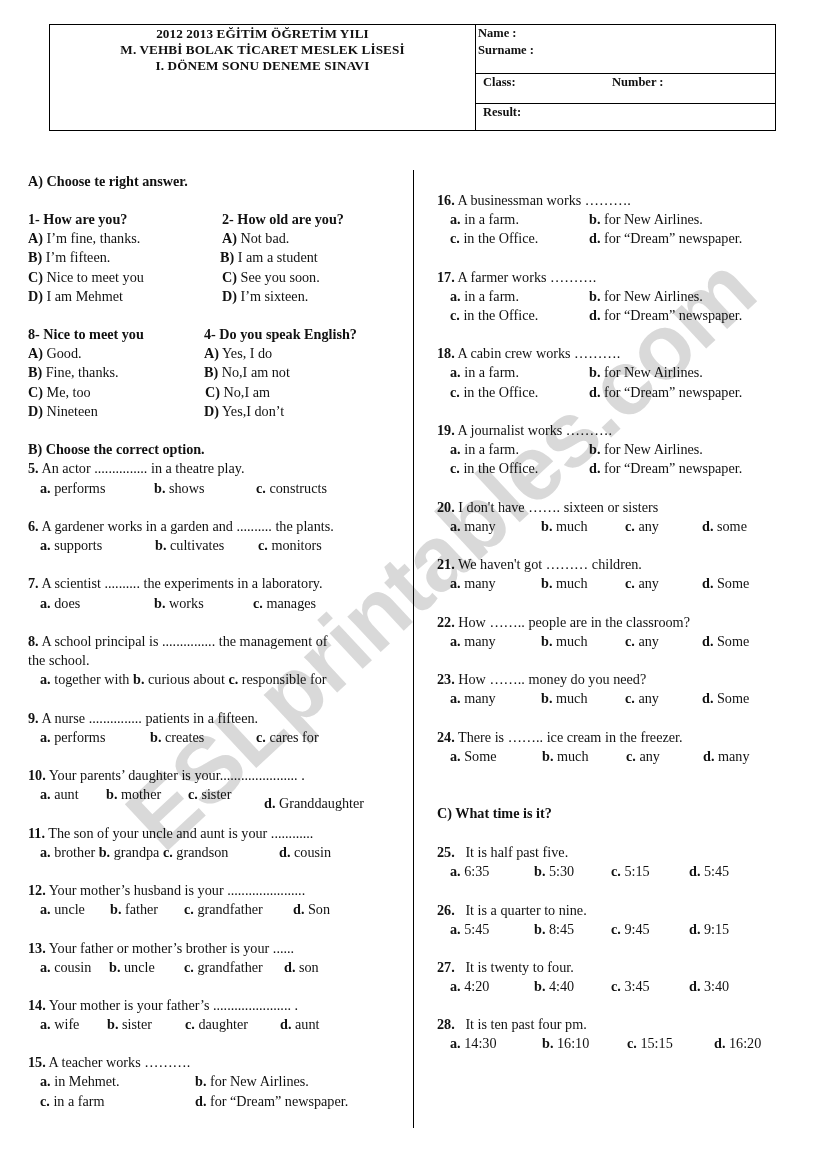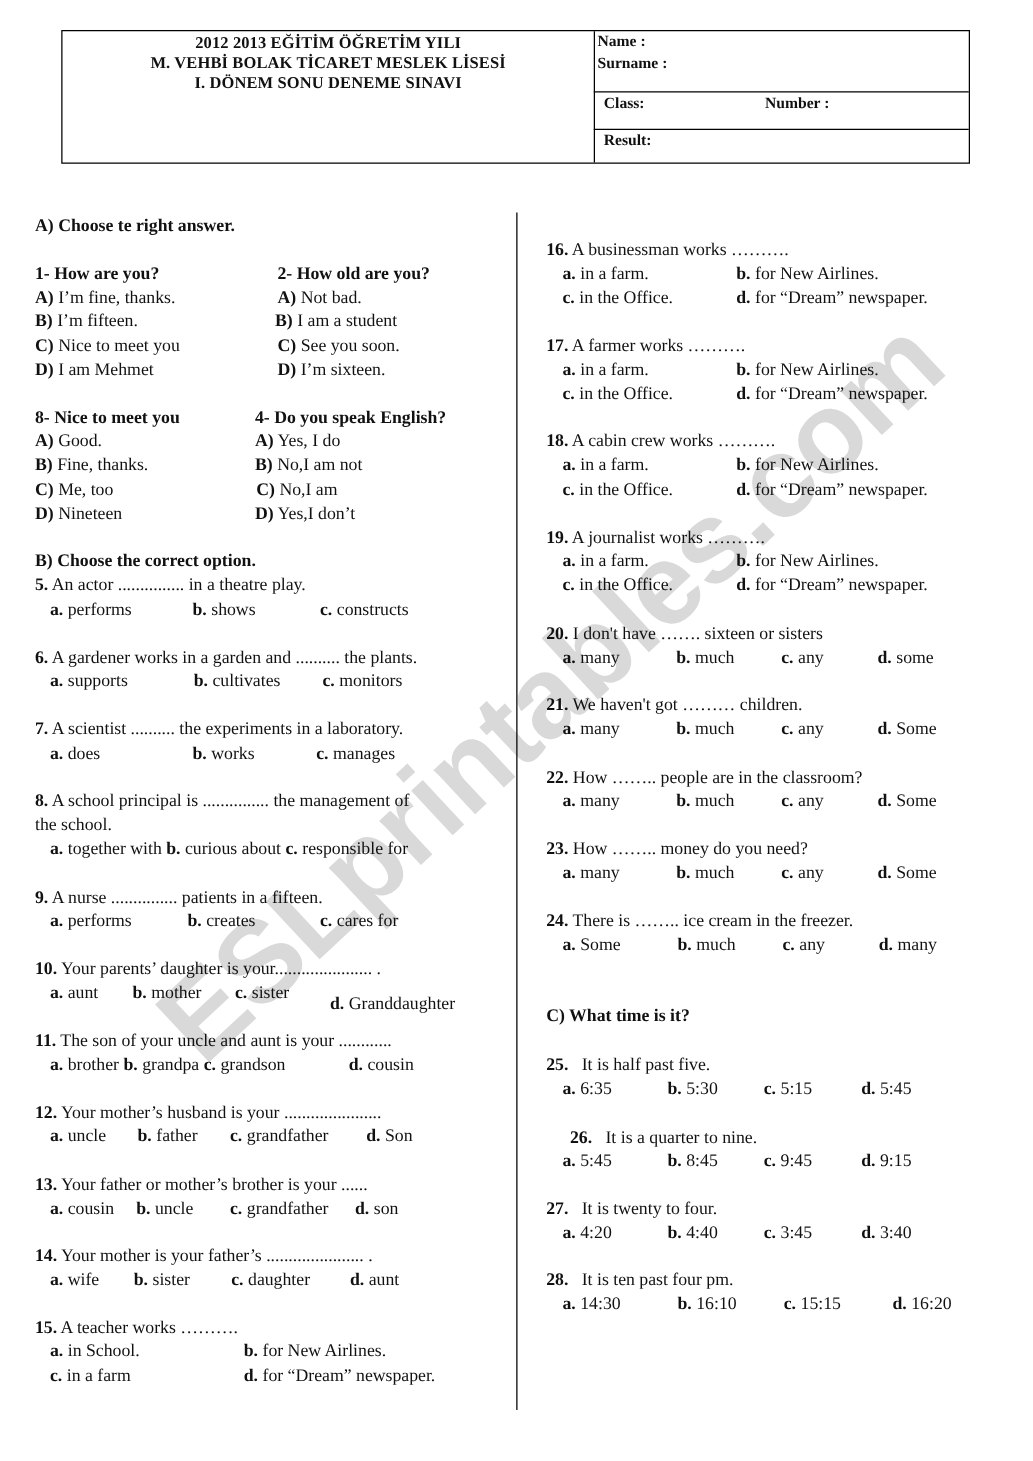--- a/index.html
+++ b/index.html
@@ -134,21 +134,21 @@
     <div class="t" style="left:184px;top:958px"><span class="b">c.</span><span> grandfather</span></div>
     <div class="t" style="left:284px;top:958px"><span class="b">d.</span><span> son</span></div>
 
     <div class="t" style="left:28px;top:996px"><span class="b">14.</span><span> Your mother is your father’s ...................... .</span></div>
     <div class="t" style="left:40px;top:1015px"><span class="b">a.</span><span> wife</span></div>
     <div class="t" style="left:107px;top:1015px"><span class="b">b.</span><span> sister</span></div>
     <div class="t" style="left:185px;top:1015px"><span class="b">c.</span><span> daughter</span></div>
     <div class="t" style="left:280px;top:1015px"><span class="b">d.</span><span> aunt</span></div>
 
     <div class="t" style="left:28px;top:1053px"><span class="b">15.</span><span> A teacher works  ……….</span></div>
-    <div class="t" style="left:40px;top:1072px"><span class="b">a.</span><span> in School.</span></div>
+    <div class="t" style="left:40px;top:1072px"><span class="b">a.</span><span> in Mehmet.</span></div>
     <div class="t" style="left:195px;top:1072px"><span class="b">b.</span><span> for New Airlines.</span></div>
     <div class="t" style="left:40px;top:1092px"><span class="b">c.</span><span> in a farm</span></div>
     <div class="t" style="left:195px;top:1092px"><span class="b">d.</span><span> for “Dream” newspaper.</span></div>
 
     <div class="t" style="left:437px;top:191px"><span class="b">16.</span><span> A businessman works  ……….</span></div>
     <div class="t" style="left:450px;top:210px"><span class="b">a.</span><span> in a farm.</span></div>
     <div class="t" style="left:589px;top:210px"><span class="b">b.</span><span> for New Airlines.</span></div>
     <div class="t" style="left:450px;top:229px"><span class="b">c.</span><span> in the  Office.</span></div>
     <div class="t" style="left:589px;top:229px"><span class="b">d.</span><span> for “Dream” newspaper.</span></div>
 
@@ -201,21 +201,21 @@
     <div class="t" style="left:703px;top:747px"><span class="b">d.</span><span> many</span></div>
 
     <div class="t sec" style="left:437px;top:804px">C)  What time is it?</div>
 
     <div class="t" style="left:437px;top:843px"><span class="b">25.</span><span style="white-space:pre">   It is half past five.</span></div>
     <div class="t" style="left:450px;top:862px"><span class="b">a.</span><span> 6:35</span></div>
     <div class="t" style="left:534px;top:862px"><span class="b">b.</span><span> 5:30</span></div>
     <div class="t" style="left:611px;top:862px"><span class="b">c.</span><span> 5:15</span></div>
     <div class="t" style="left:689px;top:862px"><span class="b">d.</span><span> 5:45</span></div>
 
-    <div class="t" style="left:456px;top:901px"><span class="b">26.</span><span style="white-space:pre">   It is a quarter to nine.</span></div>
+    <div class="t" style="left:437px;top:901px"><span class="b">26.</span><span style="white-space:pre">   It is a quarter to nine.</span></div>
     <div class="t" style="left:450px;top:920px"><span class="b">a.</span><span> 5:45</span></div>
     <div class="t" style="left:534px;top:920px"><span class="b">b.</span><span> 8:45</span></div>
     <div class="t" style="left:611px;top:920px"><span class="b">c.</span><span> 9:45</span></div>
     <div class="t" style="left:689px;top:920px"><span class="b">d.</span><span> 9:15</span></div>
 
     <div class="t" style="left:437px;top:958px"><span class="b">27.</span><span style="white-space:pre">   It is twenty to four.</span></div>
     <div class="t" style="left:450px;top:977px"><span class="b">a.</span><span> 4:20</span></div>
     <div class="t" style="left:534px;top:977px"><span class="b">b.</span><span> 4:40</span></div>
     <div class="t" style="left:611px;top:977px"><span class="b">c.</span><span> 3:45</span></div>
     <div class="t" style="left:689px;top:977px"><span class="b">d.</span><span> 3:40</span></div>

